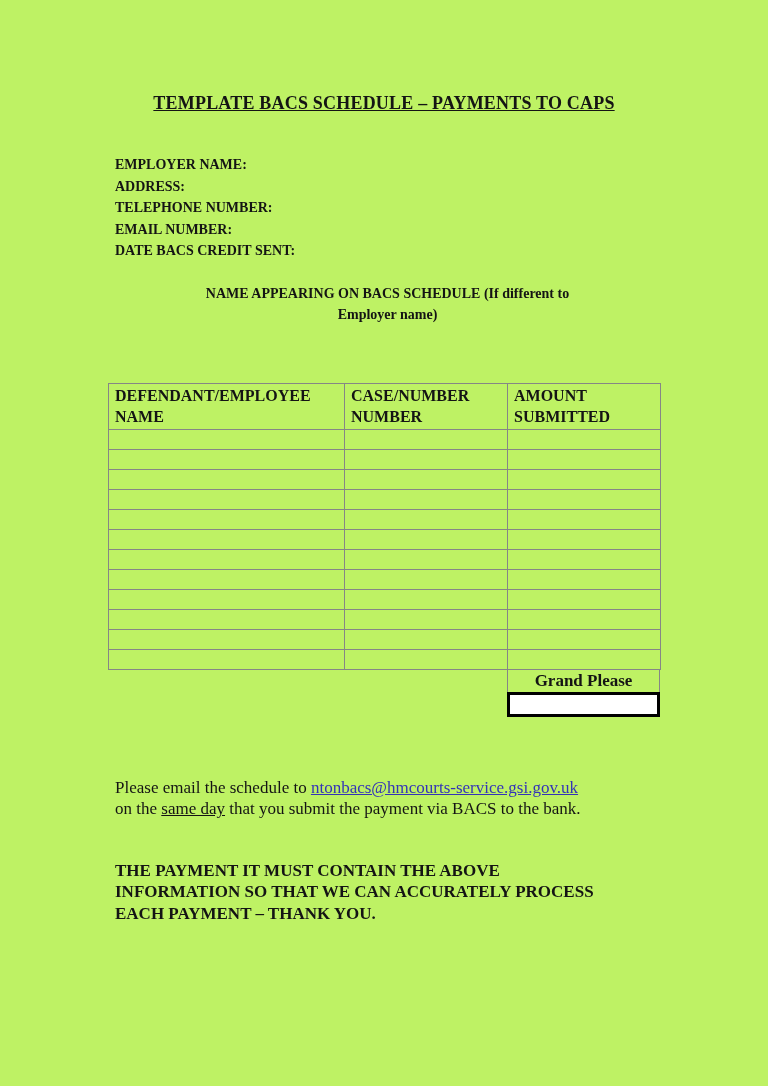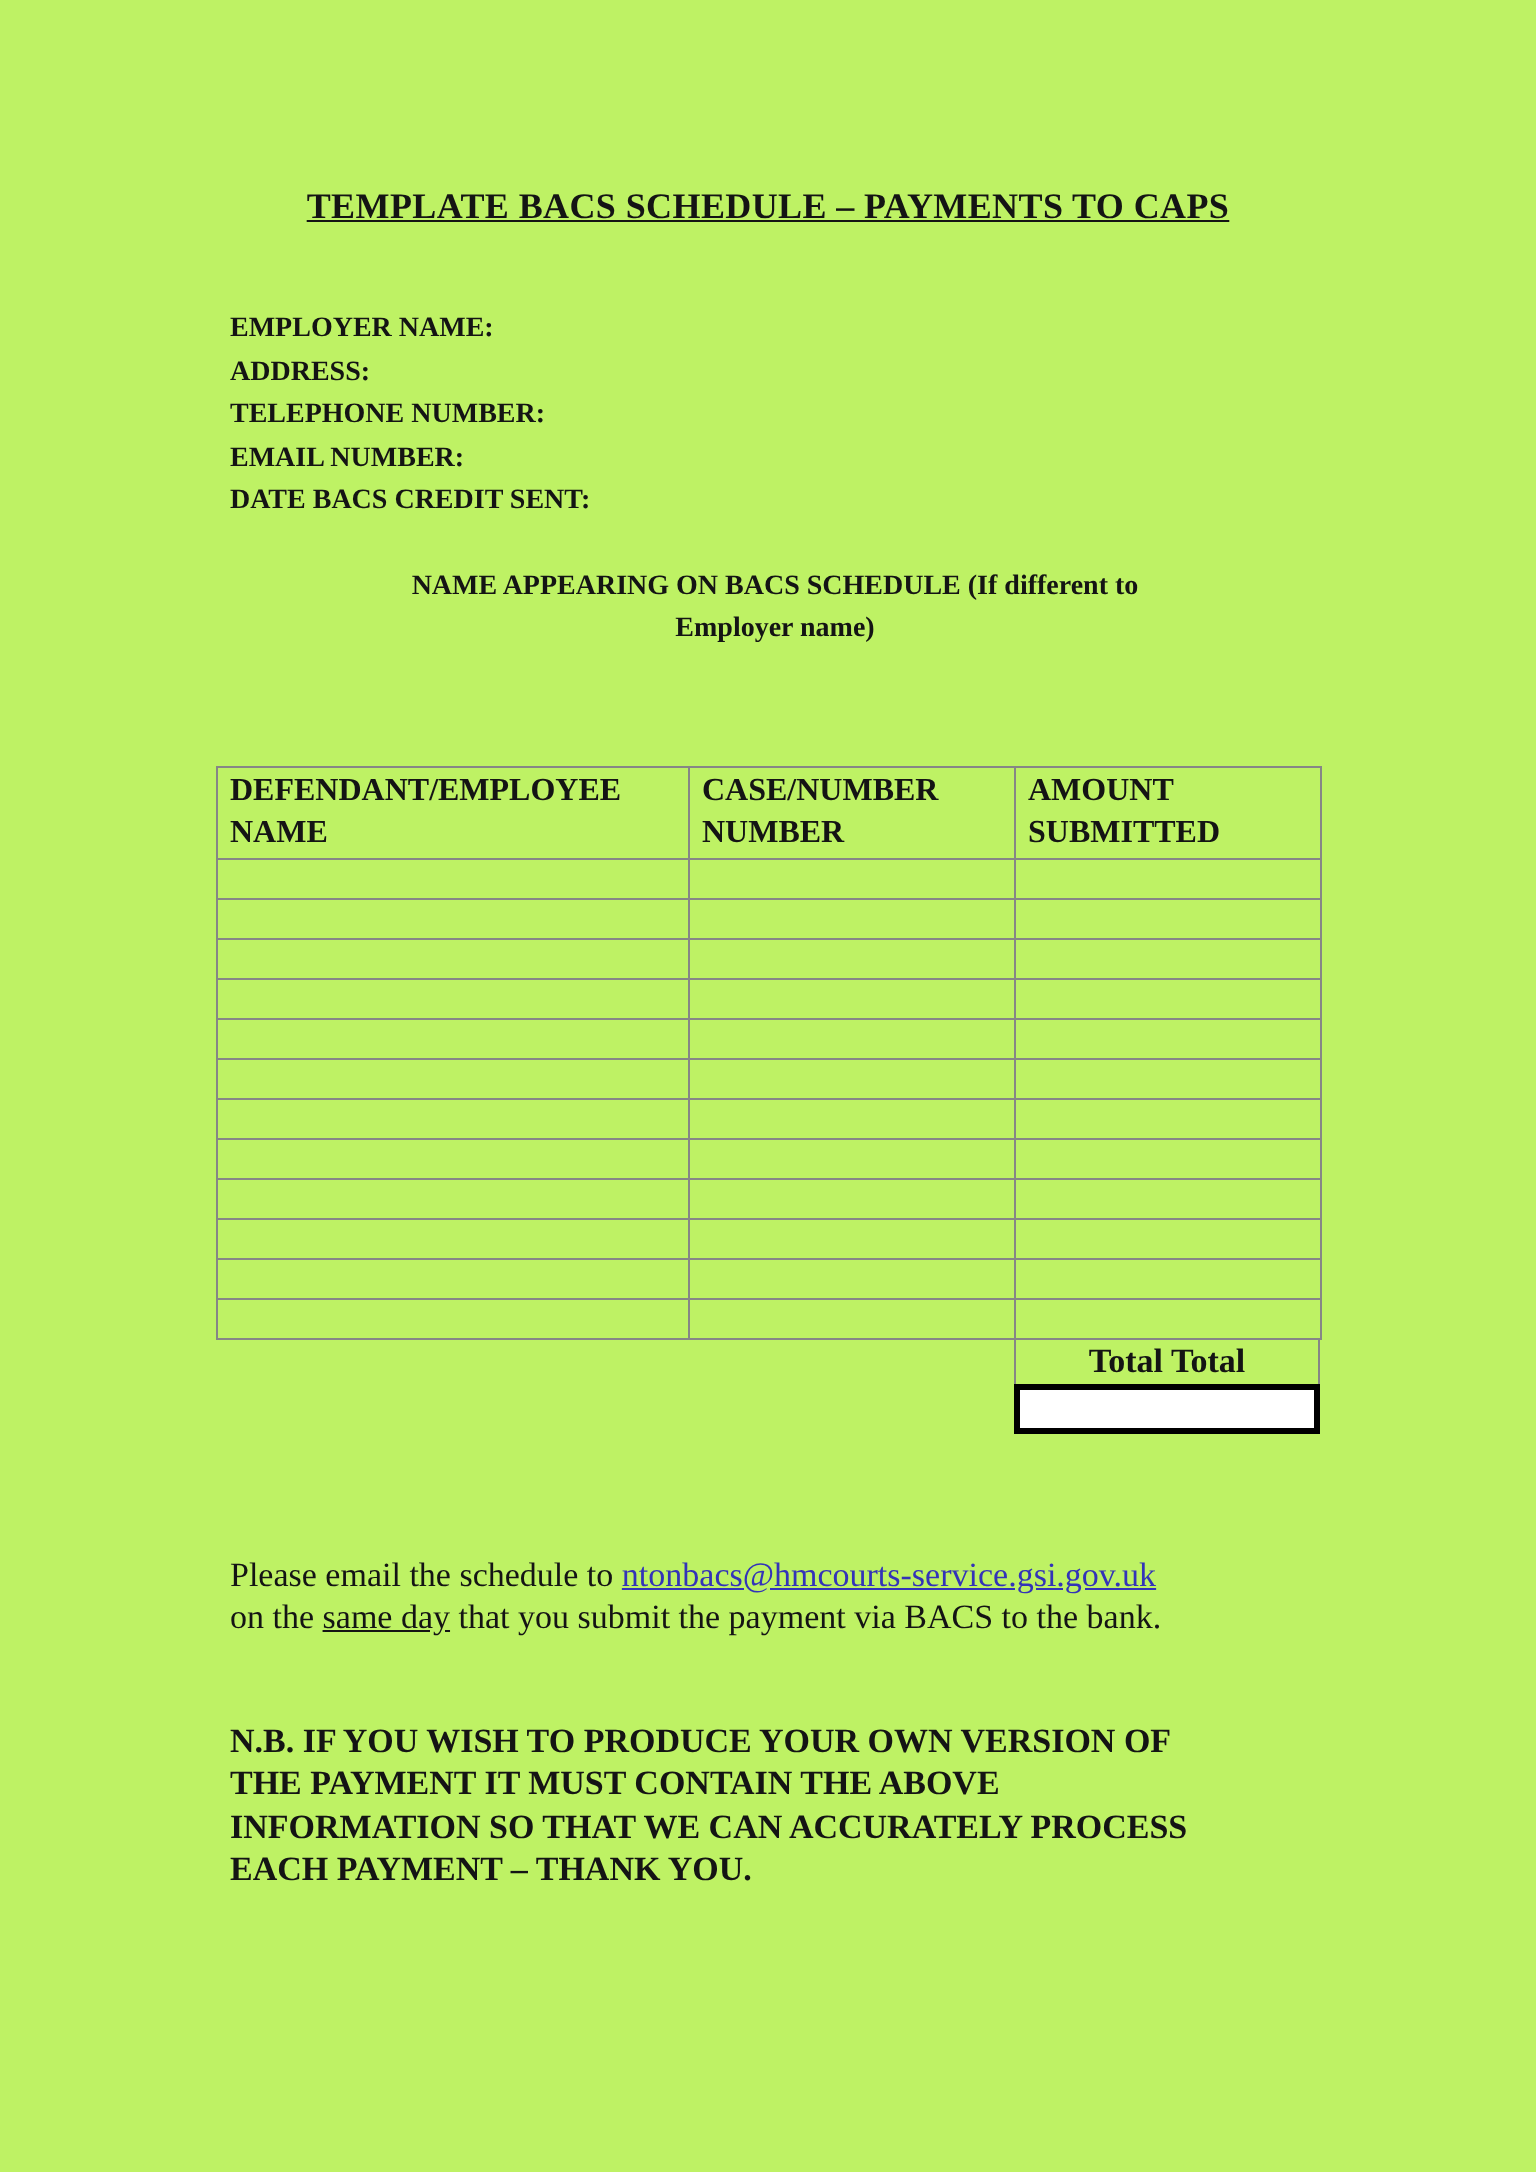--- a/index.html
+++ b/index.html
@@ -196,36 +196,35 @@
           </tr>
           <tr>
             <td></td>
             <td></td>
             <td></td>
           </tr>
         </tbody>
     </table>
 
     <div class="grand-total-wrap">
-      <div class="grand-total-label">Total Total</div>
+      <div class="grand-total-label">Grand Please</div>
       <div class="grand-total-box">
         <span class="value"></span>
       </div>
     </div>
 
     <div class="email-note text-block">
       <div class="line">
         <span>Please email the schedule to </span><span class="email-link">ntonbacs@hmcourts-service.gsi.gov.uk</span>
       </div>
       <div class="line">
         <span>on the </span><span class="u">same day</span><span> that you submit the payment via BACS to the bank.</span>
       </div>
     </div>
 
     <div class="nb-note text-block">
-      <div class="line">N.B. IF YOU WISH TO PRODUCE YOUR OWN VERSION OF</div>
       <div class="line">THE PAYMENT IT MUST CONTAIN THE ABOVE</div>
       <div class="line">INFORMATION SO THAT WE CAN ACCURATELY PROCESS</div>
       <div class="line">EACH PAYMENT – THANK YOU.</div>
     </div>
 
   </div>
 </div>
 
 </body></html>

